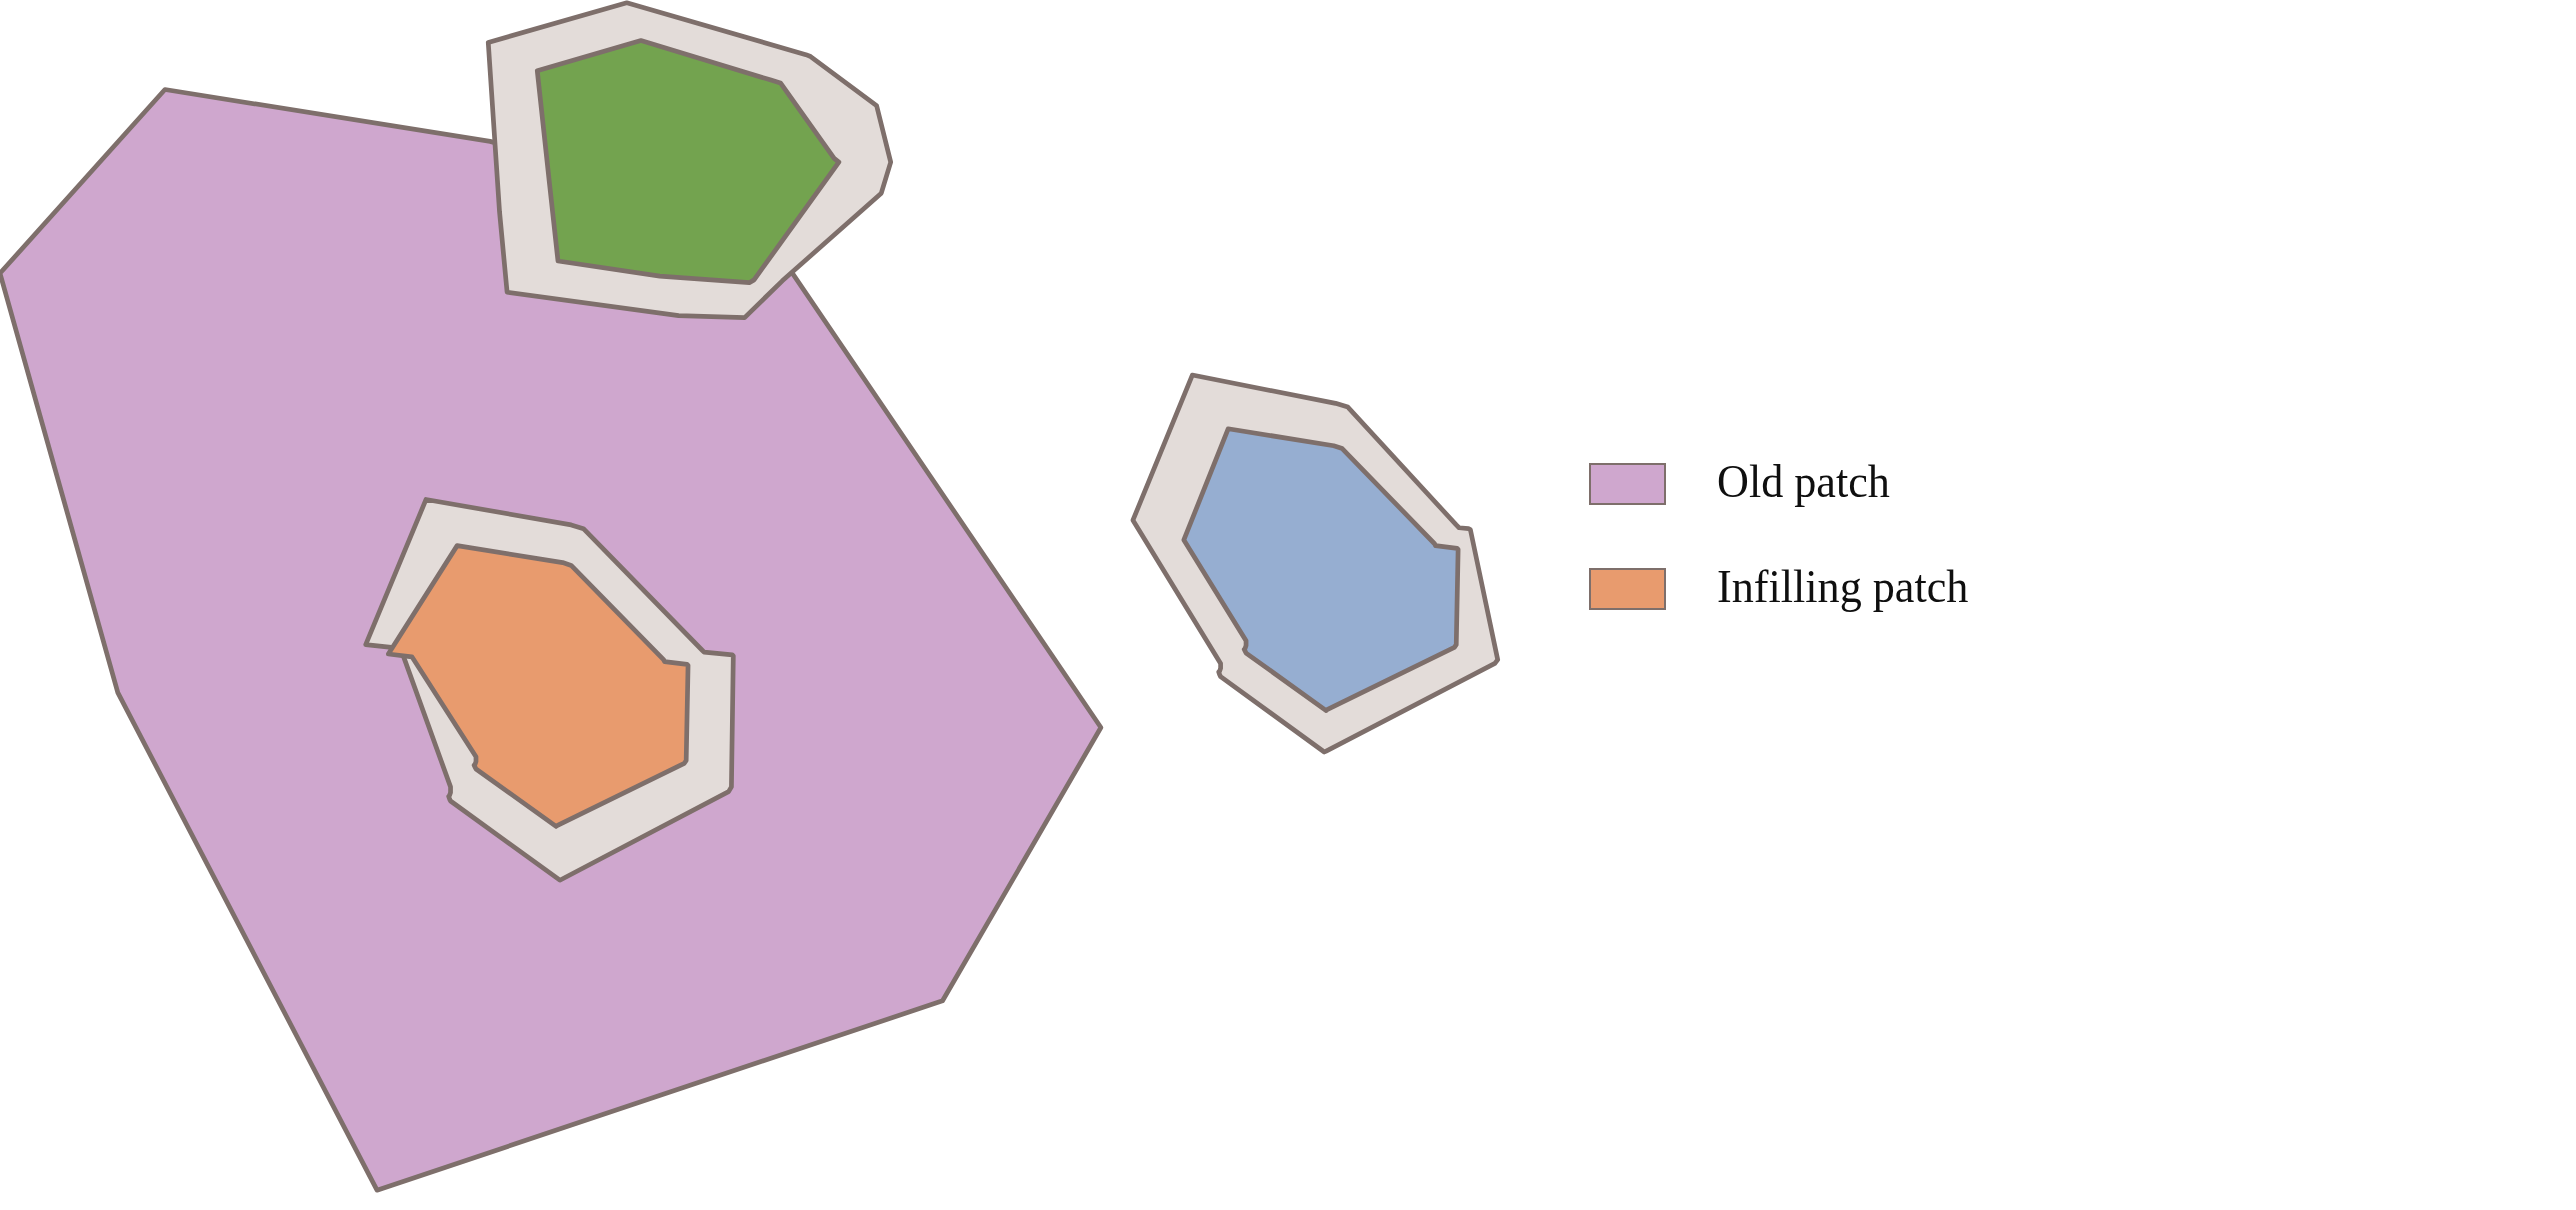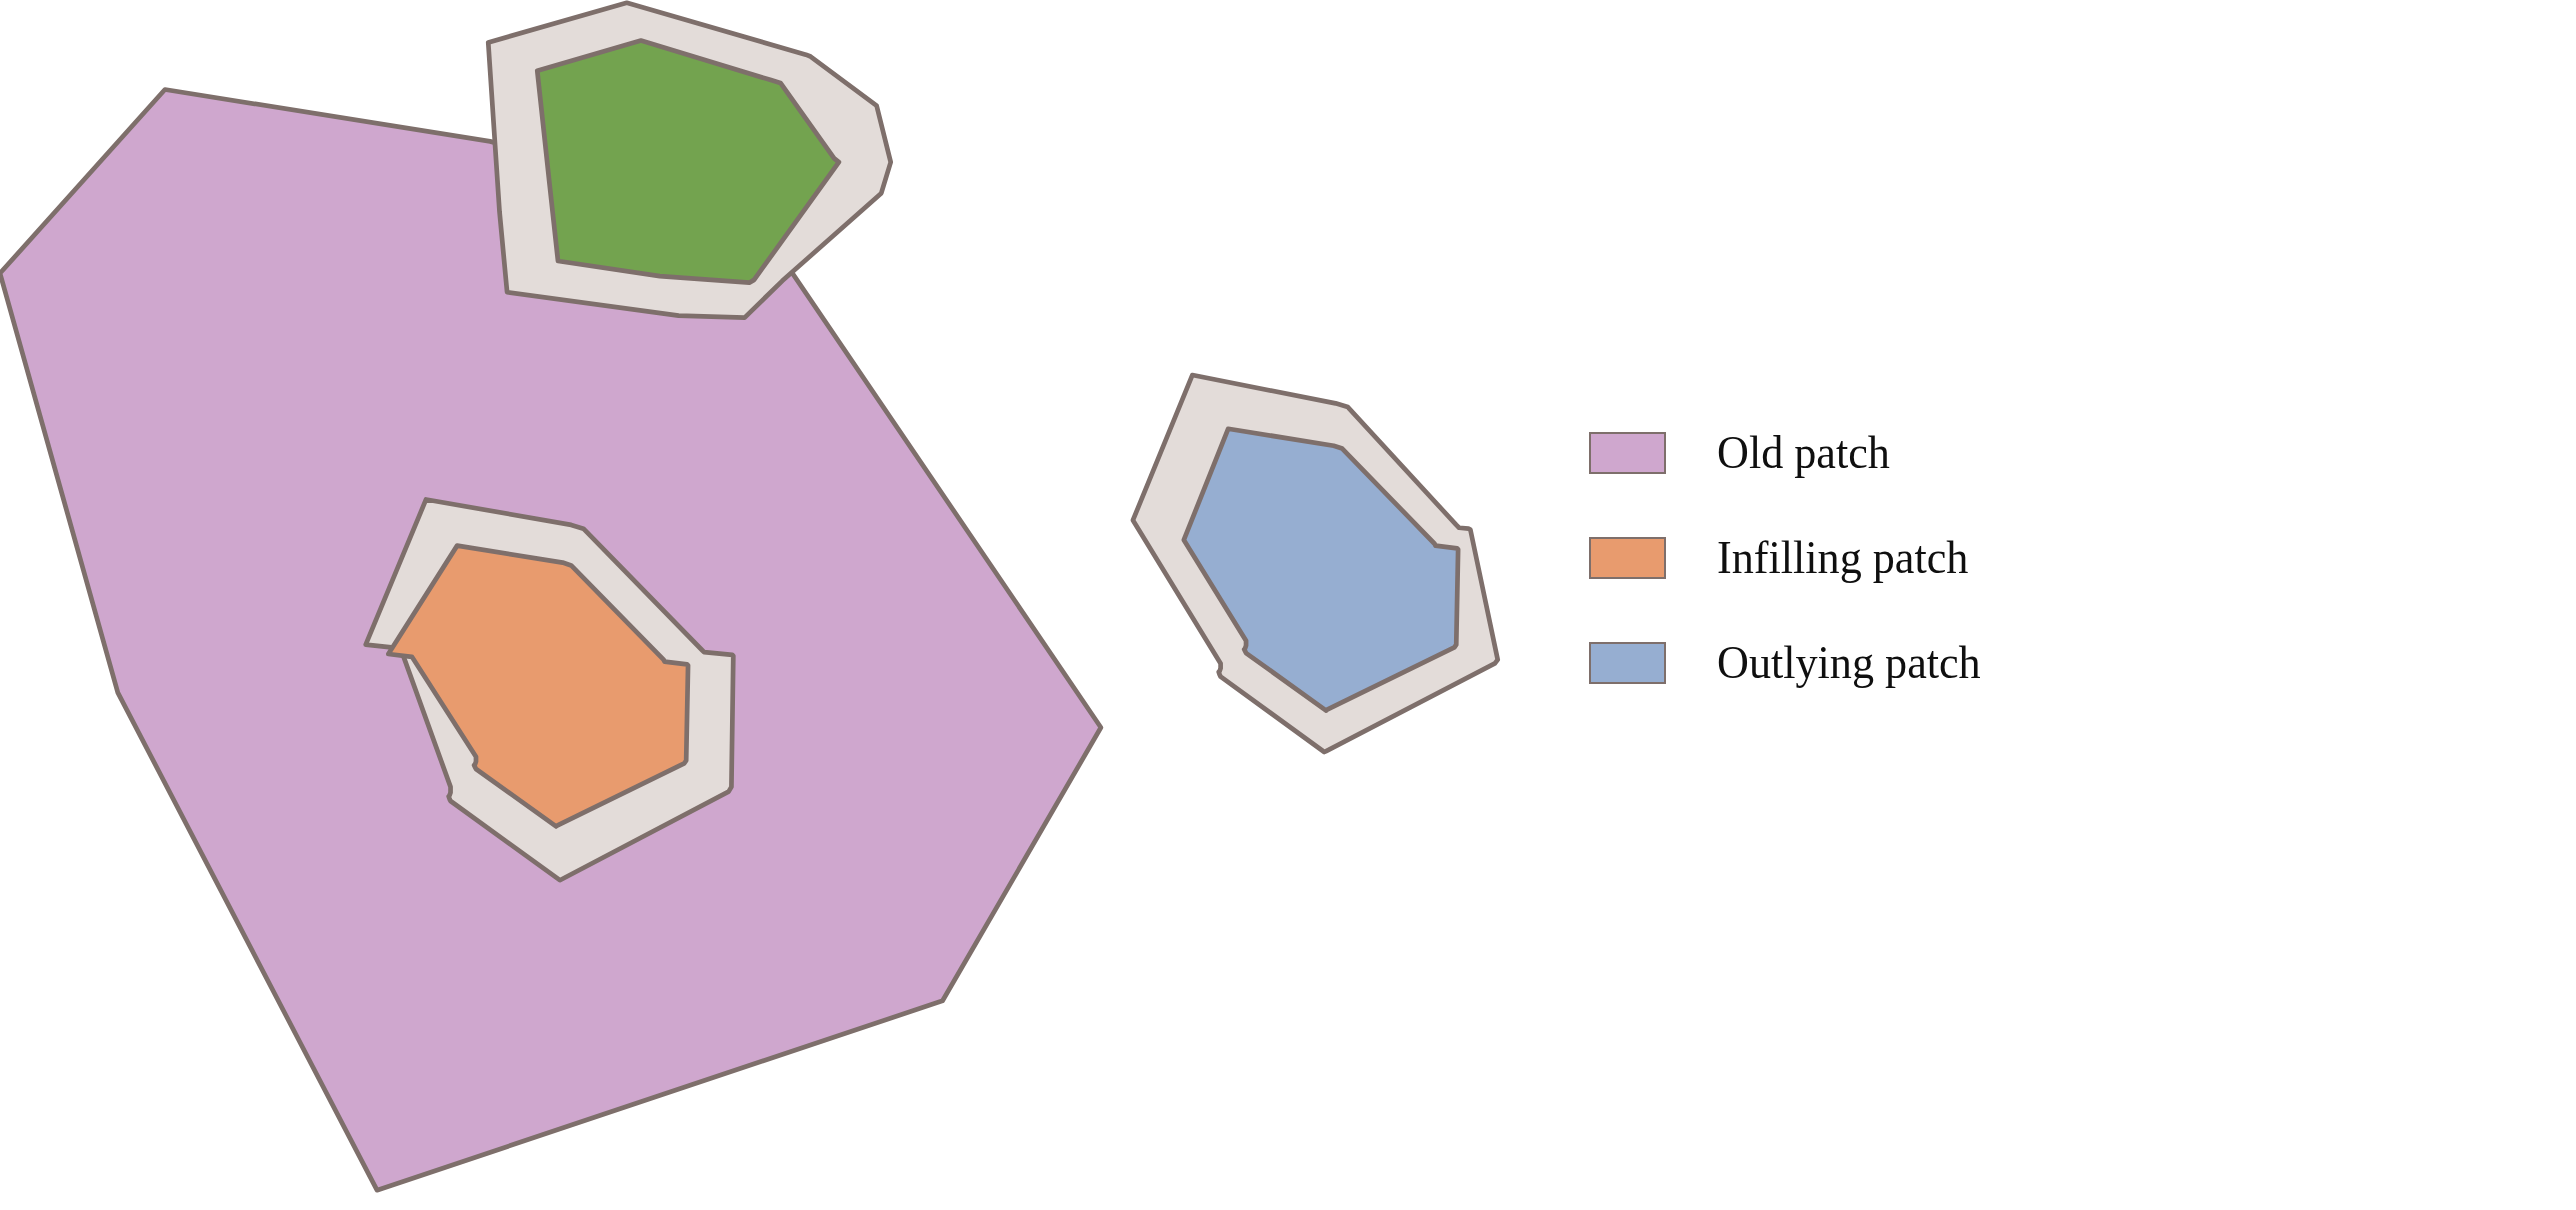--- a/index.html
+++ b/index.html
@@ -31,21 +31,21 @@
   #legend {
     position: absolute;
     left: 1589px;
     top: 400px;
     width: 987px;
     display: flex;
     flex-direction: column;
   }
   .legend-row {
     display: flex;
-    align-items: center;
+    align-items: flex-end;
     height: 105px;
   }
   .legend-swatch {
     width: 77px;
     height: 42px;
     box-sizing: border-box;
     border: 2.8px solid #7e6f6b;
     flex: 0 0 auto;
   }
   .legend-label {
@@ -88,21 +88,17 @@
       <span class="legend-swatch" style="background: rgb(207, 167, 206);"></span>
       <span class="legend-label">Old patch</span>
     </div>
 
     <div class="legend-row">
       <span class="legend-swatch" style="background: rgb(232, 155, 110);"></span>
       <span class="legend-label">Infilling patch</span>
     </div>
 
 
-    <div class="legend-row">
-      <span class="legend-swatch" style="background: rgb(150, 174, 209);"></span>
-      <span class="legend-label">Outlying patch</span>
-    </div>
 
 
   </div>
 </div>
 
 
 </body></html>

